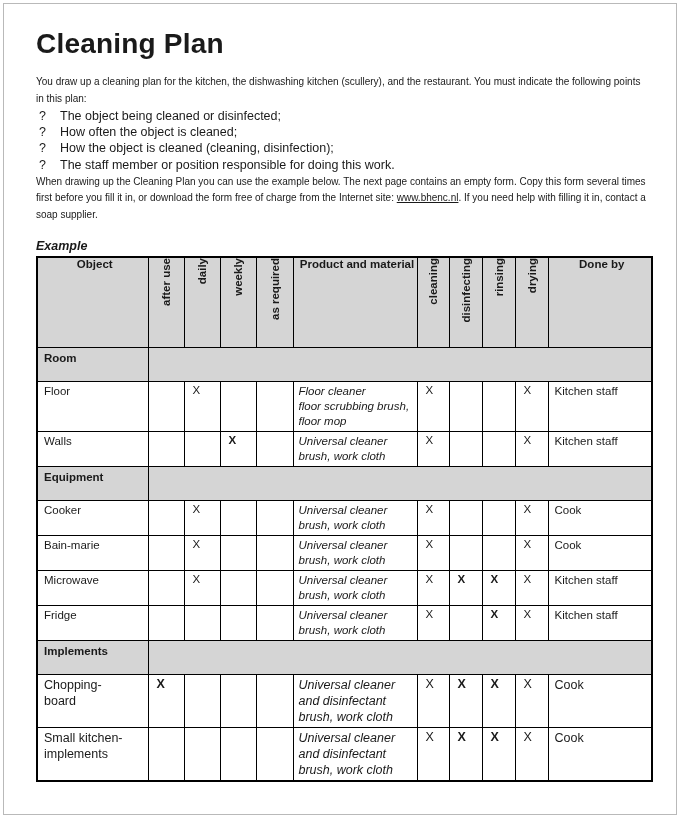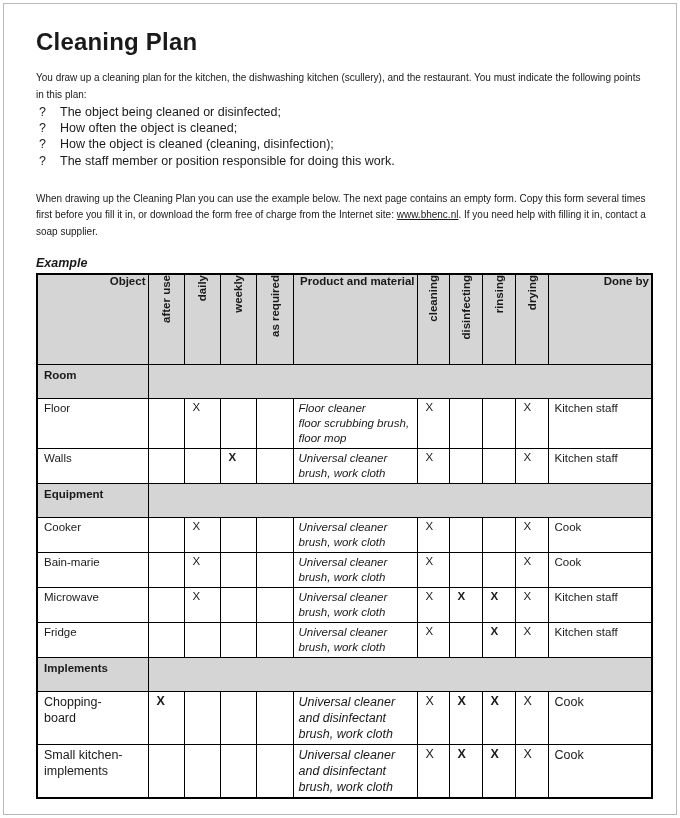--- a/index.html
+++ b/index.html
@@ -5,39 +5,39 @@
   :root{
     --header-bg:#d5d5d5;
     --tbl-border:#000000;
     --page-border:#b9b9b9;
     --text:#1a1a1a;
   }
   *{box-sizing:border-box;margin:0;padding:0;}
   html,body{width:680px;height:818px;background:#ffffff;}
   body{font-family:"Liberation Sans","DejaVu Sans",sans-serif;color:var(--text);position:relative;}
   .page{position:absolute;left:3px;top:3px;width:674px;height:812px;border:1px solid var(--page-border);background:#ffffff;padding:24px 30px 0 32px;overflow:hidden;}
-  h1.title{font-size:24px;font-weight:bold;letter-spacing:0.2px;margin-bottom:14px;}
+  h1.title{font-size:28px;font-weight:bold;letter-spacing:0.2px;margin-bottom:14px;}
   p.body-text{font-size:10px;line-height:16.5px;}
   ul.bullets{list-style:none;margin:1px 0 0 0;}
   ul.bullets li{display:flex;font-size:12.5px;line-height:16.2px;}
   ul.bullets .glyph{width:24px;flex:0 0 24px;padding-left:3px;}
-  p.para2{margin-top:22px;}
+  p.para2{margin-top:1px;}
   a.doc-link{color:inherit;text-decoration:underline;cursor:pointer;}
   .example{margin-top:16px;margin-bottom:3px;font-size:12.5px;font-weight:bold;font-style:italic;}
   table.plan{border-collapse:collapse;table-layout:fixed;width:615px;border:2px solid var(--tbl-border);}
   table.plan th,table.plan td{border:1px solid var(--tbl-border);vertical-align:top;font-size:11.5px;overflow:hidden;}
   
   col.c-object{width:111px;} col.c-after_use{width:36px;} col.c-daily{width:36px;}
   col.c-weekly{width:36px;} col.c-as_required{width:37px;} col.c-product{width:124px;}
   col.c-cleaning{width:32px;} col.c-disinfecting{width:33px;} col.c-rinsing{width:33px;}
   col.c-drying{width:33px;} col.c-done_by{width:104px;}
   
   thead tr{height:90px;}
   thead th{background:var(--header-bg);font-weight:bold;}
-  th.flat-cell{vertical-align:bottom;text-align:right;padding:0 2px 9px 6px;}
+  th.flat-cell{vertical-align:bottom;text-align:center;padding:0 2px 9px 6px;}
   th.rot-cell{vertical-align:bottom;text-align:center;padding-bottom:5px;}
   th.rot-cell span{display:inline-block;writing-mode:vertical-rl;transform:rotate(180deg);white-space:nowrap;line-height:12px;}
   
   tr.section-row td{background:var(--header-bg);height:34px;}
   td.section-label{font-weight:bold;padding:4px 2px 0 6px;}
   
   tr.item-row td{height:31px;line-height:15px;}
   td.obj-cell{padding:2px 2px 0 6px;white-space:pre-line;}
   td.prod-cell{padding:2px 2px 2px 5px;white-space:pre-line;font-style:italic;}
   td.done-cell{padding:2px 10px 0 6px;}

